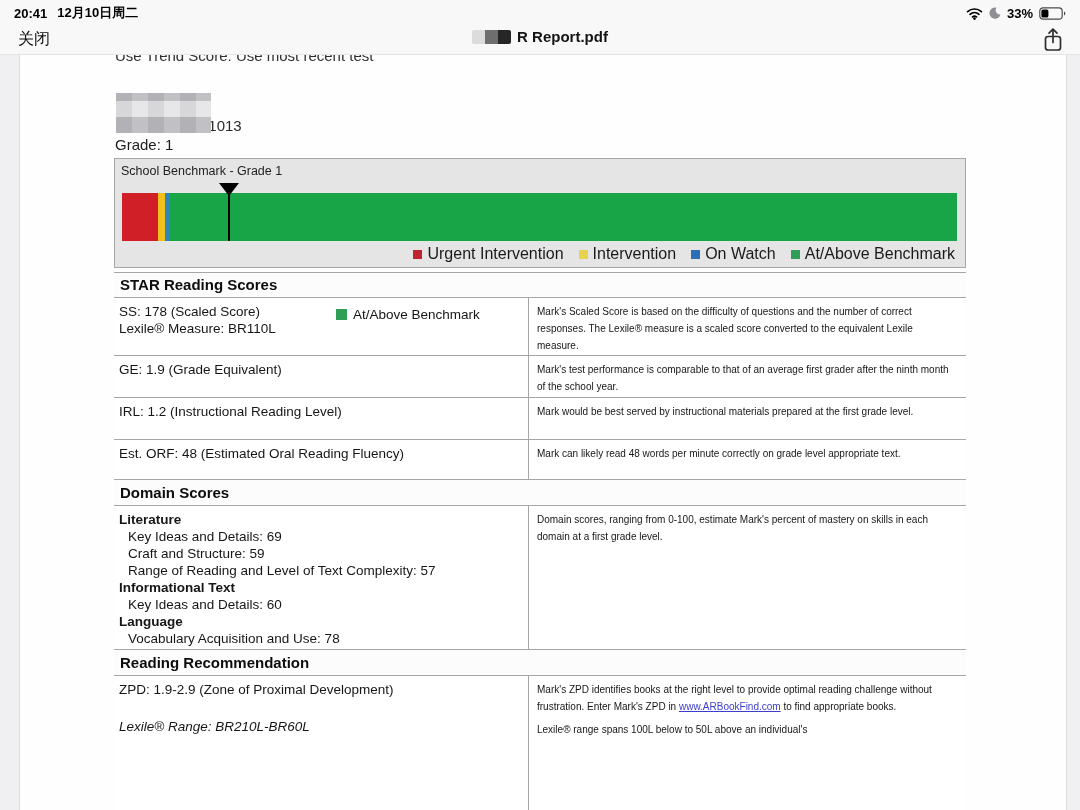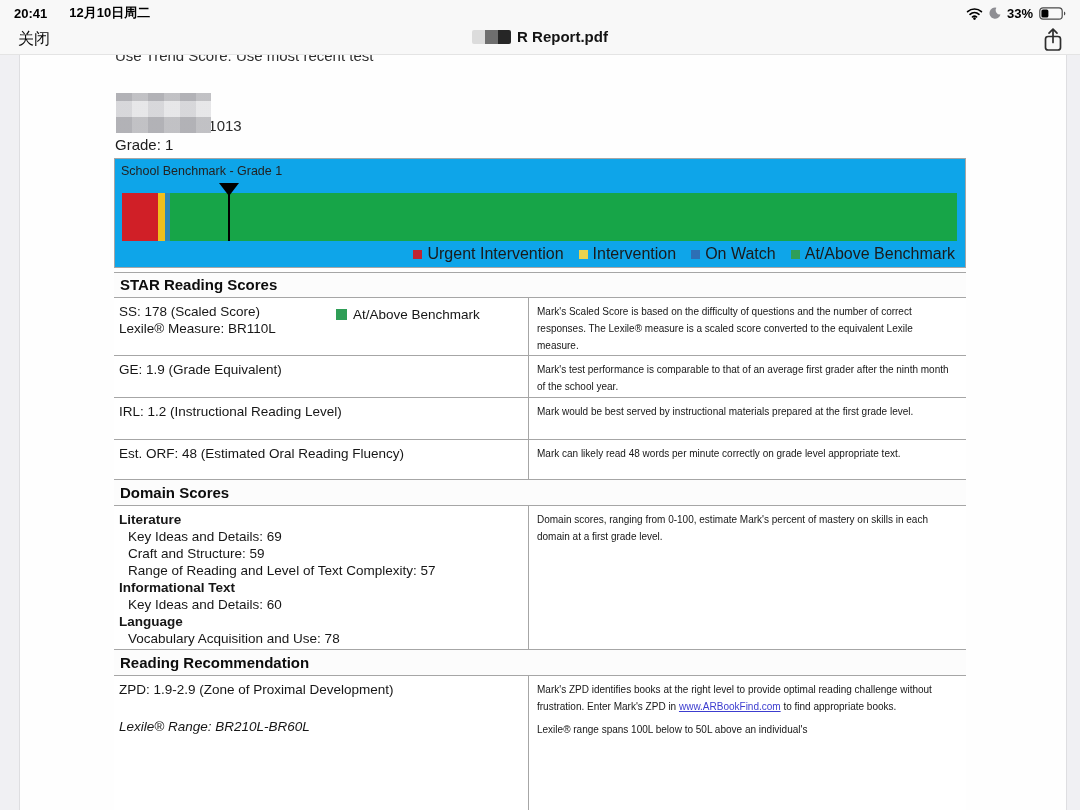--- a/index.html
+++ b/index.html
@@ -10,21 +10,21 @@
     font-family:"Liberation Sans","DejaVu Sans",sans-serif;
     color:#111;
   }
   
   .statusbar {
     position:absolute; top:0; left:0; right:0; height:24px;
     background:#f8f8f8; display:flex; justify-content:space-between;
     align-items:center; padding:2px 14px 0 14px;
     font-size:13px; font-weight:bold; color:#000;
   }
-  .sb-left { display:flex; gap:22px; align-items:center; }
+  .sb-left { display:flex; gap:10px; align-items:center; }
   .sb-right { display:flex; gap:6px; align-items:center; }
   .sb-right .pct { font-weight:bold; }
   
   .titlebar {
     position:absolute; top:24px; left:0; right:0; height:31px;
     background:#f8f8f8; border-bottom:1px solid #e4e4e4;
   }
   .close-btn {
     position:absolute; left:18px; top:5px; font-size:16px; color:#0a0a0a;
     cursor:pointer;
@@ -54,21 +54,21 @@
     background-image:
       repeating-linear-gradient(0deg, rgba(145,145,150,.45) 0 16px, rgba(228,228,230,.45) 16px 32px),
       repeating-linear-gradient(90deg, #cdcdd1 0 16px, #e9e9eb 16px 32px);
   }
   .id-line { position:absolute; top:27px; left:1px; font-size:15px; color:#2b2b2b; }
   .id-num { position:absolute; top:27px; left:86px; font-size:15px; color:#2b2b2b; z-index:1; }
   .grade-line { position:absolute; top:81px; left:1px; font-size:15px; color:#1c1c1c; }
   
   .bench {
     position:absolute; top:103px; left:0; width:852px; height:110px;
-    border:1px solid #a6a6a6; background:#0ea5e9;
+    border:1px solid #a6a6a6; background:#e5e5e5;
   }
   .bench-title { position:absolute; left:6px; top:5px; font-size:12.5px; color:#222; }
   .bench-bar {
     position:absolute; left:7px; top:34px; width:835px; height:48px;
     display:flex; overflow:hidden;
   }
   .seg { height:100%; }
   .seg-green { flex:1; }
   .marker-line { position:absolute; left:113px; top:24px; width:2px; height:58px; background:#000; z-index:3; }
   .marker-tri {

